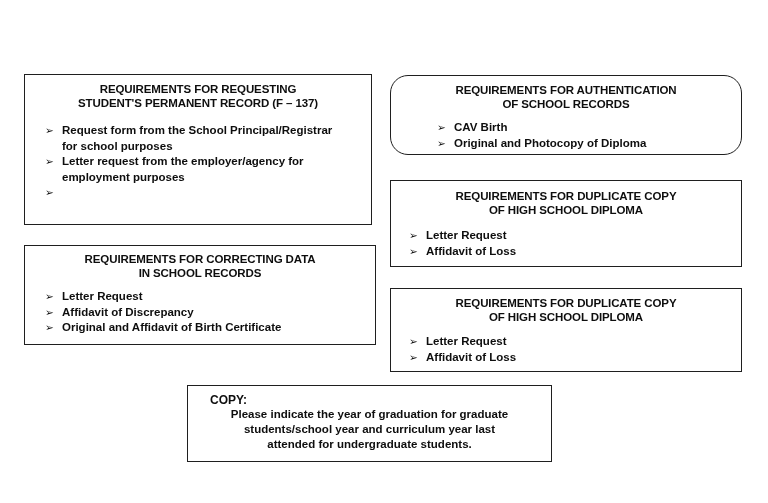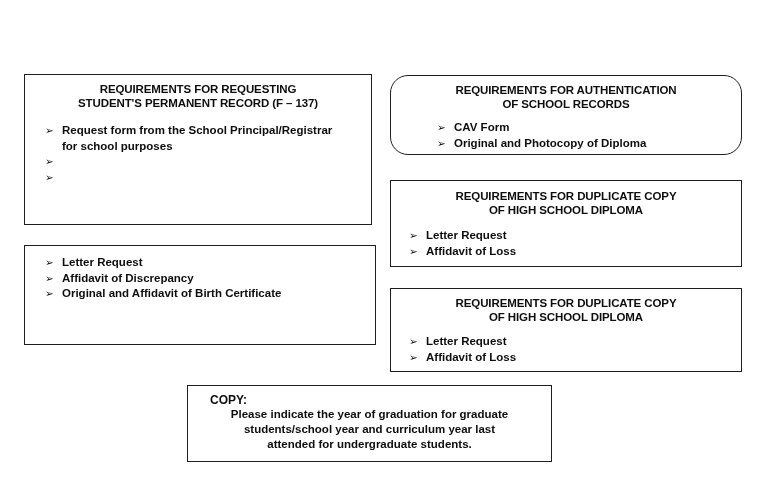--- a/index.html
+++ b/index.html
@@ -64,36 +64,37 @@
       <div>REQUIREMENTS FOR REQUESTING</div>
       <div>STUDENT'S PERMANENT RECORD (F – 137)</div>
     </div>
     <ul class="req-list">
       <li class="req-item">
         <span class="bullet">➢</span>
         <span class="item-text">Request form from the School Principal/Registrar for school purposes</span>
       </li>
       <li class="req-item">
         <span class="bullet">➢</span>
+        <span class="item-text">Letter request from the employer/agency for employment purposes</span>
       </li>
       <li class="req-item">
         <span class="bullet">➢</span>
       </li>
     </ul>
   </div>
 
   <div class="box" id="box-auth">
     <div class="box-title">
       <div>REQUIREMENTS FOR AUTHENTICATION</div>
       <div>OF SCHOOL RECORDS</div>
     </div>
     <ul class="req-list">
       <li class="req-item">
         <span class="bullet">➢</span>
-        <span class="item-text">CAV Form</span>
+        <span class="item-text">CAV Birth</span>
       </li>
       <li class="req-item">
         <span class="bullet">➢</span>
         <span class="item-text">Original and Photocopy of Diploma</span>
       </li>
     </ul>
   </div>
 
   <div class="box" id="box-dup1">
     <div class="box-title">
@@ -106,20 +107,24 @@
         <span class="item-text">Letter Request</span>
       </li>
       <li class="req-item">
         <span class="bullet">➢</span>
         <span class="item-text">Affidavit of Loss</span>
       </li>
     </ul>
   </div>
 
   <div class="box" id="box-correct">
+    <div class="box-title">
+      <div>REQUIREMENTS FOR CORRECTING DATA</div>
+      <div>IN SCHOOL RECORDS</div>
+    </div>
     <ul class="req-list">
       <li class="req-item">
         <span class="bullet">➢</span>
         <span class="item-text">Letter Request</span>
       </li>
       <li class="req-item">
         <span class="bullet">➢</span>
         <span class="item-text">Affidavit of Discrepancy</span>
       </li>
       <li class="req-item">

